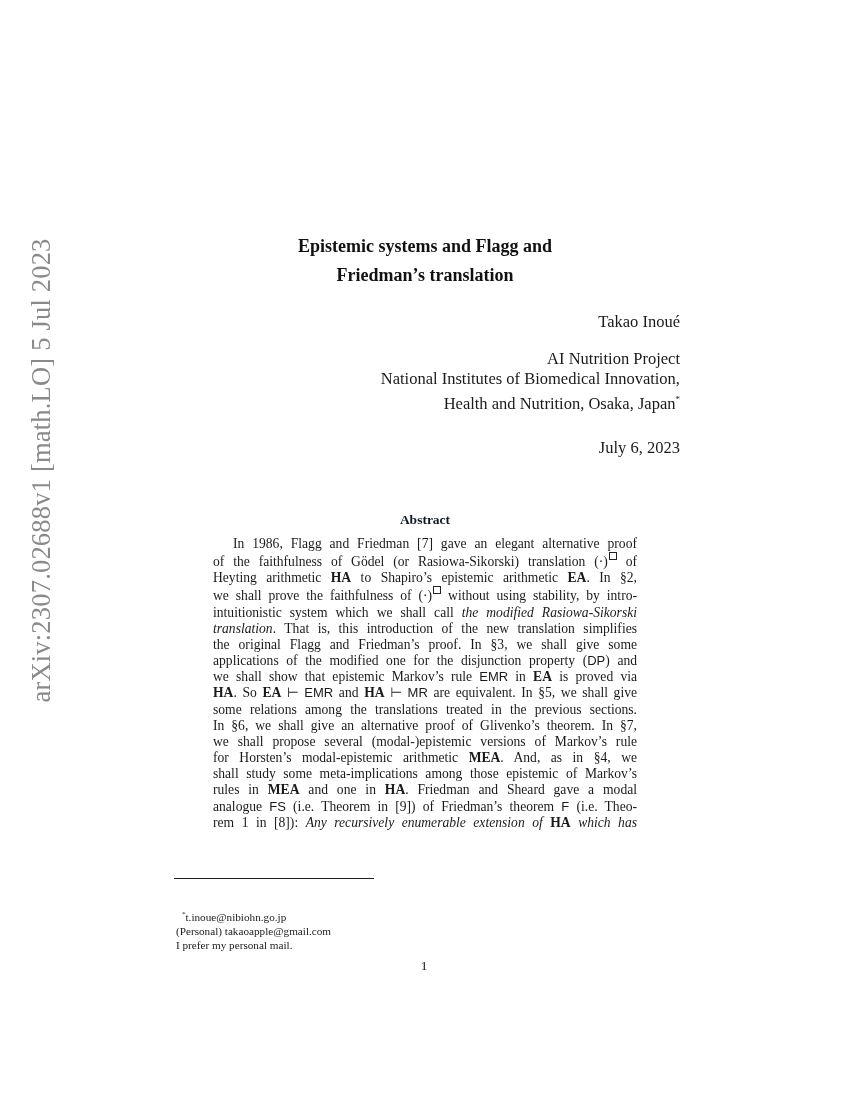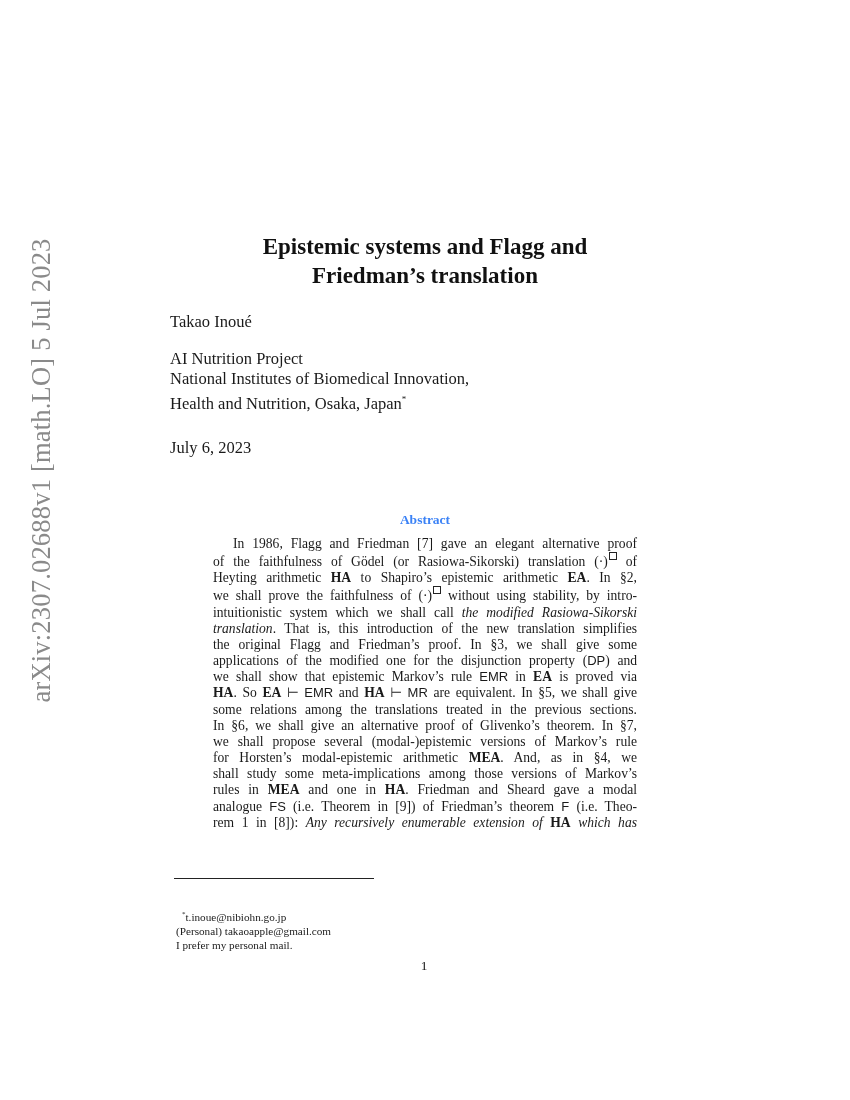--- a/index.html
+++ b/index.html
@@ -20,37 +20,37 @@
       white-space: nowrap;
       font-family: "Liberation Serif", serif;
       font-size: 26.5px;
       color: #8a8a8a;
       letter-spacing: 0.2px;
     }
     .title {
       position: absolute; left: 170px; top: 232px; width: 510px;
       text-align: center;
       font-family: "Liberation Serif", serif;
-      font-weight: bold; font-size: 23px; line-height: 29px;
+      font-weight: bold; font-size: 18px; line-height: 29px;
       color: #111;
     }
     .center-block {
       position: absolute; left: 170px; width: 510px;
-      text-align: left;
+      text-align: right;
       font-family: "Liberation Serif", serif;
       font-size: 16.5px; line-height: 20px; color: #1a1a1a;
     }
     .author { top: 312px; }
     .affil { top: 349px; }
     .date { top: 438px; }
     .abstract-heading {
       position: absolute; left: 170px; top: 512px; width: 510px;
       text-align: center;
       font-family: "Liberation Serif", serif;
-      font-weight: bold; font-size: 13.5px; color: #3b82f6;
+      font-weight: bold; font-size: 13.5px; color: #0f172a;
     }
     .abstract-body {
       position: absolute; left: 213px; top: 536px; width: 424px;
       font-family: "Liberation Serif", serif;
       font-size: 13.6px; line-height: 16.15px;
       text-align: justify;
       color: #1a1a1a;
     }
     .abstract-body .line { display: block; text-align: justify; text-align-last: justify; white-space: nowrap; }
     .abstract-body .line.first { text-indent: 20px; }
@@ -111,21 +111,21 @@
   <span class="line"><span>intuitionistic system which we shall call </span><span class="it">the modified Rasiowa-Sikorski</span></span>
   <span class="line"><span class="it">translation</span><span>. That is, this introduction of the new translation simplifies</span></span>
   <span class="line"><span>the original Flagg and Friedman’s proof.  In §3, we shall give some</span></span>
   <span class="line"><span>applications of the modified one for the disjunction property (</span><span class="sf">DP</span><span>) and</span></span>
   <span class="line"><span>we shall show that epistemic Markov’s rule </span><span class="sf">EMR</span><span> in </span><span class="bf">EA</span><span> is proved via</span></span>
   <span class="line"><span class="bf">HA</span><span>. So </span><span class="bf">EA</span><span> ⊢ </span><span class="sf">EMR</span><span> and </span><span class="bf">HA</span><span> ⊢ </span><span class="sf">MR</span><span> are equivalent.  In §5, we shall give</span></span>
   <span class="line"><span>some relations among the translations treated in the previous sections.</span></span>
   <span class="line"><span>In §6, we shall give an alternative proof of Glivenko’s theorem.  In §7,</span></span>
   <span class="line"><span>we shall propose several (modal-)epistemic versions of Markov’s rule</span></span>
   <span class="line"><span>for Horsten’s modal-epistemic arithmetic </span><span class="bf">MEA</span><span>.  And, as in §4, we</span></span>
-  <span class="line"><span>shall study some meta-implications among those versions of Markov’s</span></span>
+  <span class="line"><span>shall study some meta-implications among those epistemic of Markov’s</span></span>
   <span class="line"><span>rules in </span><span class="bf">MEA</span><span> and one in </span><span class="bf">HA</span><span>.  Friedman and Sheard gave a modal</span></span>
   <span class="line"><span>analogue </span><span class="sf">FS</span><span> (i.e. Theorem in [9]) of Friedman’s theorem </span><span class="sf">F</span><span> (i.e. Theo-</span></span>
   <span class="line"><span>rem 1 in [8]): </span><span class="it">Any recursively enumerable extension of </span><span class="bf">HA</span><span class="it"> which has</span></span>
 </div>
 
 <div class="footnote-rule"></div>
 
 <div class="footnotes">
   <span class="fn-line first"><sup>*</sup><span>t.inoue@nibiohn.go.jp</span></span>
   <span class="fn-line">(Personal) takaoapple@gmail.com</span>

